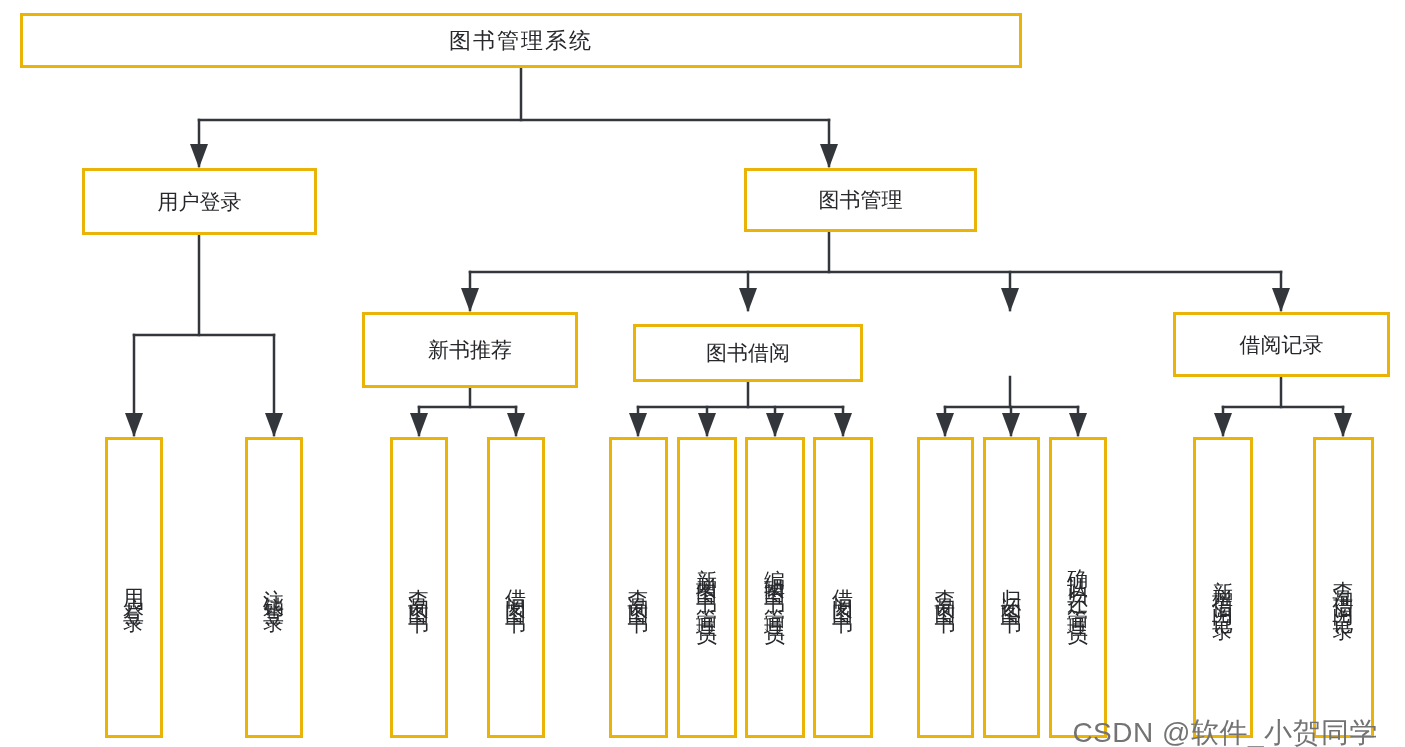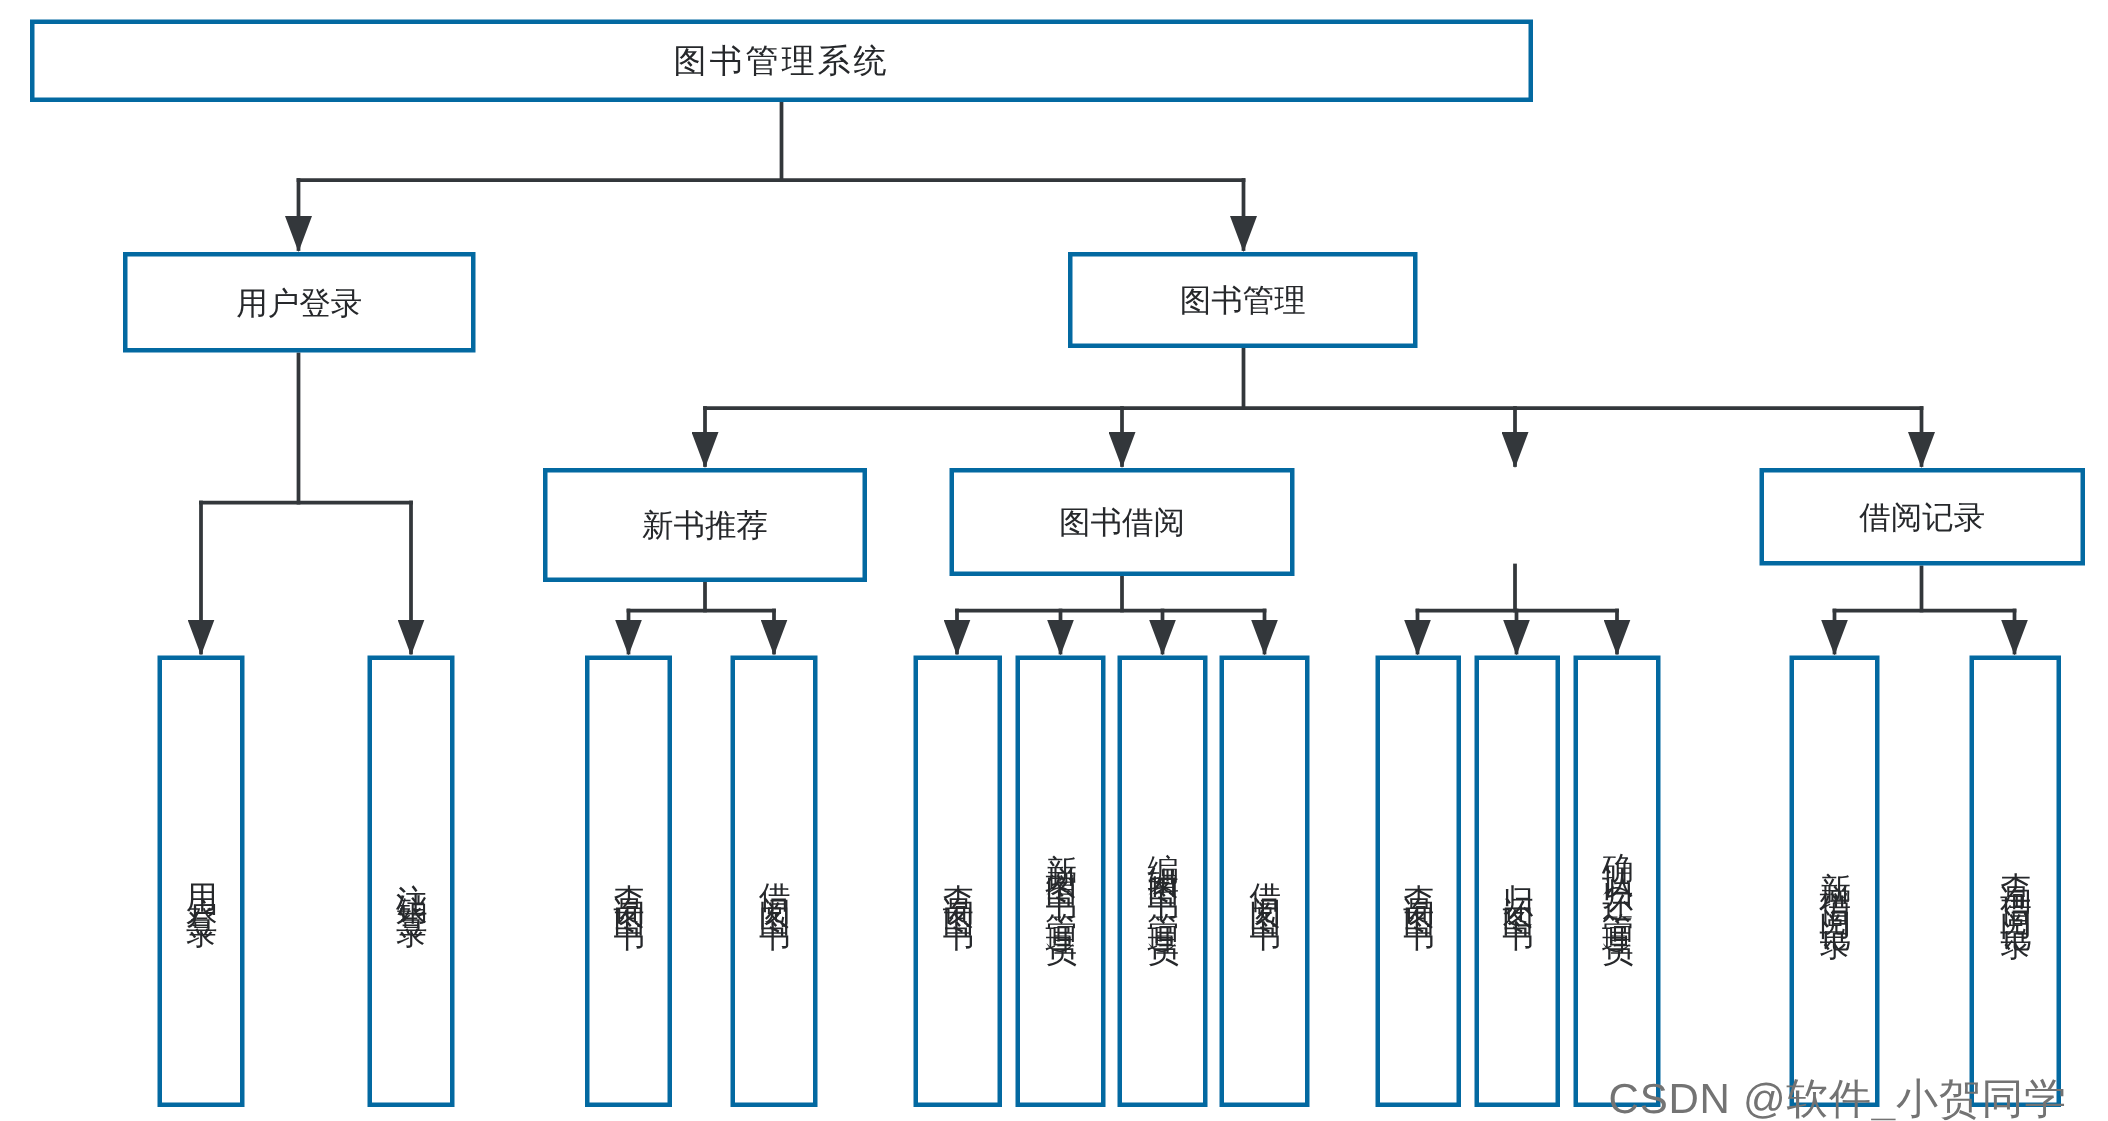--- a/index.html
+++ b/index.html
@@ -8,21 +8,21 @@
     width: 1405px;
     height: 747px;
     background: #ffffff;
     font-family: "Liberation Sans", "DejaVu Sans", sans-serif;
     overflow: hidden;
   }
   .wires { position: absolute; left: 0; top: 0; }
   .node {
     position: absolute;
     box-sizing: border-box;
-    border: 3px solid #0369a1;
+    border: 3px solid #eab308;
     background: #ffffff;
     display: flex;
     align-items: center;
     justify-content: center;
     color: #26282b;
   }
   .h-node { font-size: 21px; }
   .root-node .lbl { font-size: 22px; letter-spacing: 2px; }
   .v-node .vlbl {
     writing-mode: vertical-lr;
@@ -96,28 +96,28 @@
     </g>
   </svg>
 
   <div class="node h-node root-node" style="left:20px;top:13px;width:1002px;height:55px">
     <span class="lbl">图书管理系统</span>
   </div>
 
   <div class="node h-node" style="left:82px;top:168px;width:235px;height:67px">
     <span class="lbl">用户登录</span>
   </div>
-  <div class="node h-node" style="left:712px;top:168px;width:233px;height:64px">
+  <div class="node h-node" style="left:744px;top:168px;width:233px;height:64px">
     <span class="lbl">图书管理</span>
   </div>
 
   <div class="node h-node" style="left:362px;top:312px;width:216px;height:76px">
     <span class="lbl">新书推荐</span>
   </div>
-  <div class="node h-node" style="left:633px;top:312px;width:230px;height:72px">
+  <div class="node h-node" style="left:633px;top:324px;width:230px;height:58px">
     <span class="lbl">图书借阅</span>
   </div>
   <div class="node h-node" style="left:1173px;top:312px;width:217px;height:65px">
     <span class="lbl">借阅记录</span>
   </div>
 
   <div class="node v-node" style="left:105px;top:437px;width:58px;height:301px">
     <span class="vlbl">用户登录</span>
   </div>
   <div class="node v-node" style="left:245px;top:437px;width:58px;height:301px">

